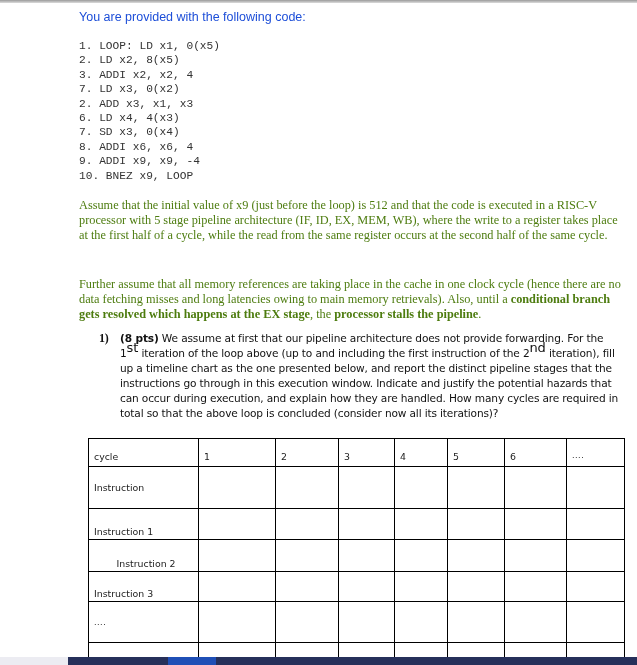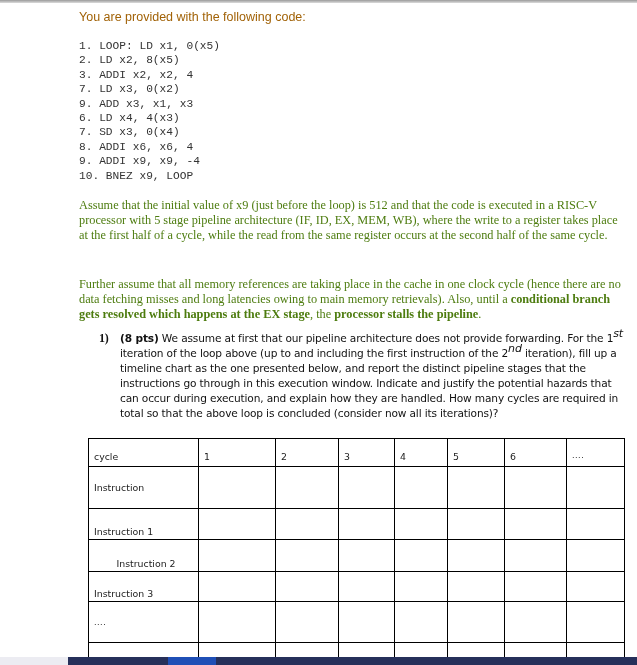--- a/index.html
+++ b/index.html
@@ -6,21 +6,21 @@
   body {
     width: 637px; height: 665px; overflow: hidden; position: relative;
     background: #ffffff; color: #111;
   }
   .top-edge {
     position: absolute; left: 0; top: 0; width: 637px; height: 3px;
     background: linear-gradient(#9a9a9a, #dcdcdc);
   }
   .intro {
     position: absolute; left: 79px; top: 10px;
-    font-family: "Liberation Sans", sans-serif; font-size: 12.5px; color: #a16207;
+    font-family: "Liberation Sans", sans-serif; font-size: 12.5px; color: #1d4ed8;
   }
   .code {
     position: absolute; left: 79px; top: 39px; margin: 0;
     font-family: "Liberation Mono", monospace; font-size: 11.2px; line-height: 14.4px;
     color: #333; white-space: pre;
   }
   .para {
     position: absolute; left: 79px; width: 548px;
     font-family: "Liberation Serif", serif; font-size: 12.3px; line-height: 14.8px;
     color: #4d7c0f; margin: 0;
@@ -32,21 +32,21 @@
     position: absolute; left: 99px; top: 331px; width: 525px;
     font-family: "DejaVu Sans", sans-serif; font-size: 10.6px; line-height: 15.1px;
     color: #111; letter-spacing: -0.15px;
   }
   .question .num {
     position: absolute; left: 0; top: 0;
     font-family: "Liberation Serif", serif; font-weight: bold; font-size: 12px;
   }
   .question .body { margin-left: 21px; display: block; }
   .question .pts { font-weight: bold; }
-  .question sup { font-size: 11px; line-height: 0; font-style: italic; }
+  .question sup { font-size: 13px; line-height: 0; }
   table.timeline {
     position: absolute; left: 88px; top: 438px;
     border-collapse: collapse; table-layout: fixed;
     font-family: "DejaVu Sans", sans-serif; font-size: 9.4px; color: #222;
   }
   table.timeline td {
     border: 1.2px solid #000; padding: 0 0 0 5px; vertical-align: bottom;
     overflow: hidden; white-space: nowrap;
   }
   table.timeline tr.header td { vertical-align: top; padding-top: 12px; height: 15px; margin-left: 14px; }
@@ -72,21 +72,21 @@
 <body>
 
 <div class="top-edge"></div>
 
 <div class="intro">You are provided with the following code:</div>
 
 <pre class="code"><span>1. LOOP: LD x1, 0(x5)</span>
 <span>2. LD x2, 8(x5)</span>
 <span>3. ADDI x2, x2, 4</span>
 <span>7. LD x3, 0(x2)</span>
-<span>9. ADD x3, x1, x3</span>
+<span>2. ADD x3, x1, x3</span>
 <span>6. LD x4, 4(x3)</span>
 <span>7. SD x3, 0(x4)</span>
 <span>8. ADDI x6, x6, 4</span>
 <span>9. ADDI x9, x9, -4</span>
 <span>10. BNEZ x9, LOOP</span></pre>
 
 <p class="para p1">Assume that the initial value of x9 (just before the loop) is 512 and that the code is executed in a RISC-V processor with 5 stage pipeline architecture (IF, ID, EX, MEM, WB), where the write to a register takes place at the first half of a cycle, while the read from the same register occurs at the second half of the same cycle.</p>
 
 <p class="para p2"><span>Further assume that all memory references are taking place in the cache in one clock cycle (hence there are no data fetching misses and long latencies owing to main memory retrievals). Also, until a </span><b>conditional branch gets resolved which happens at the EX stage</b><span>, the </span><b>processor stalls the pipeline</b><span>.</span></p>
 

